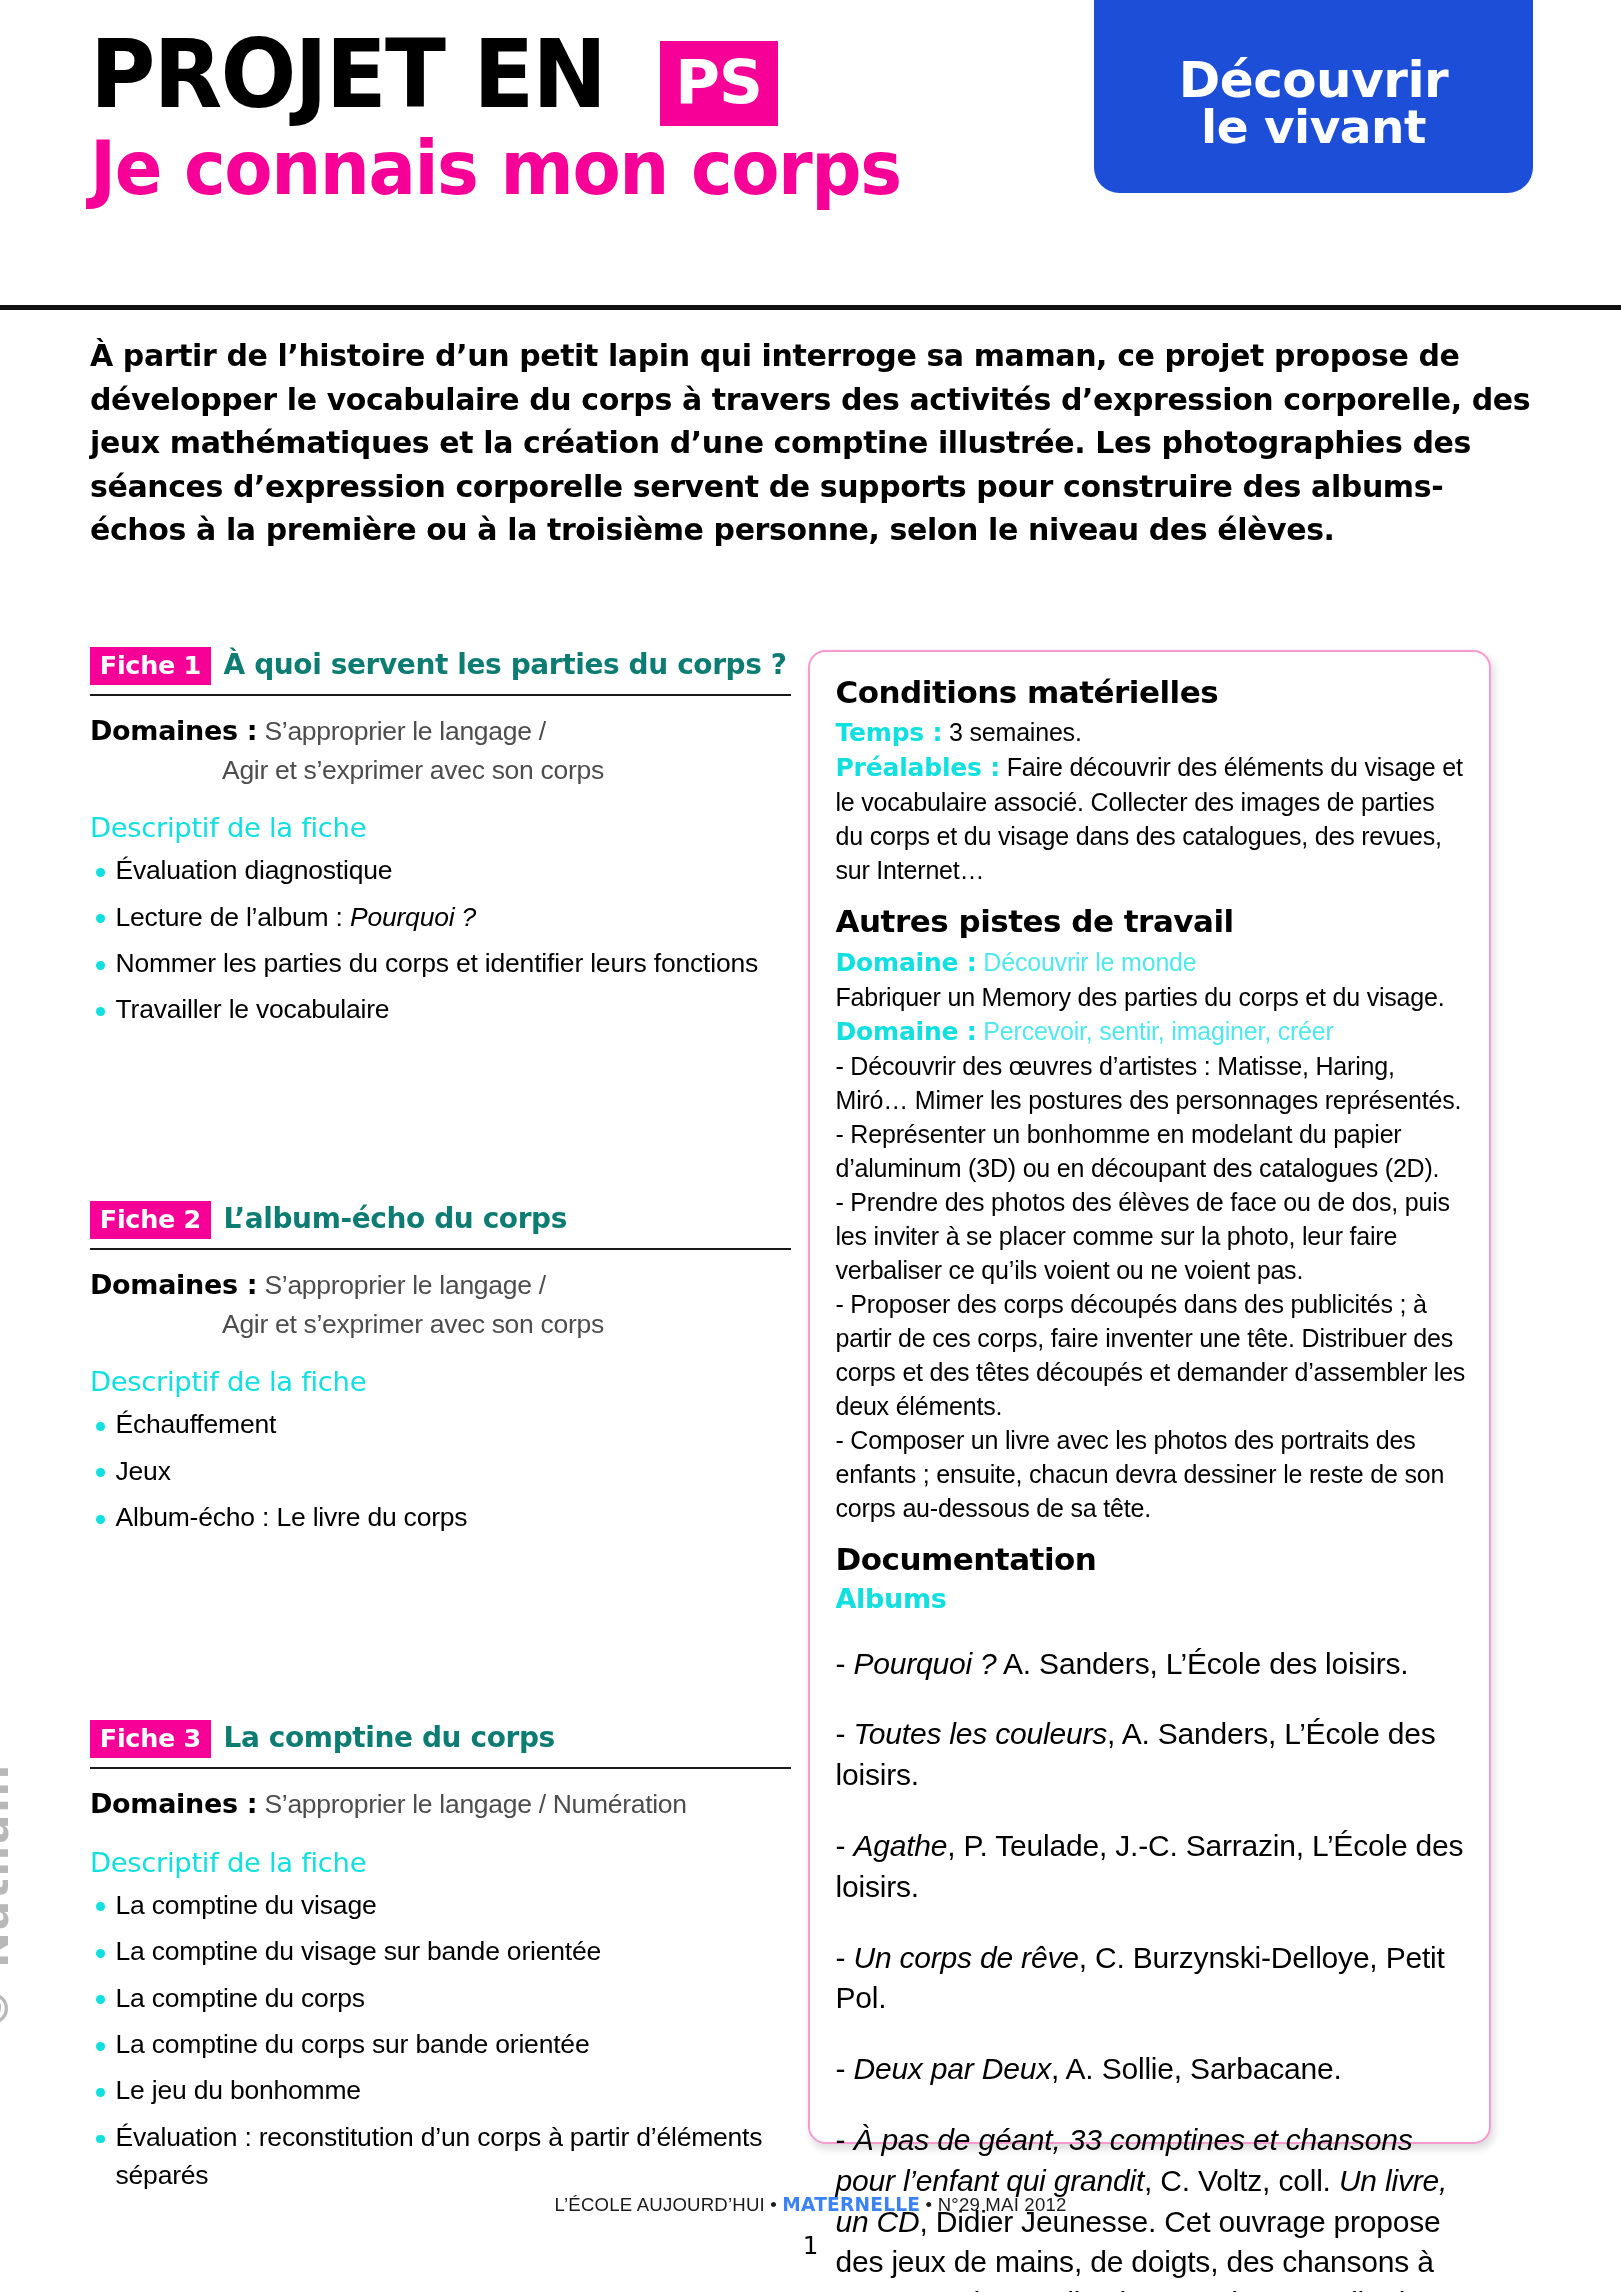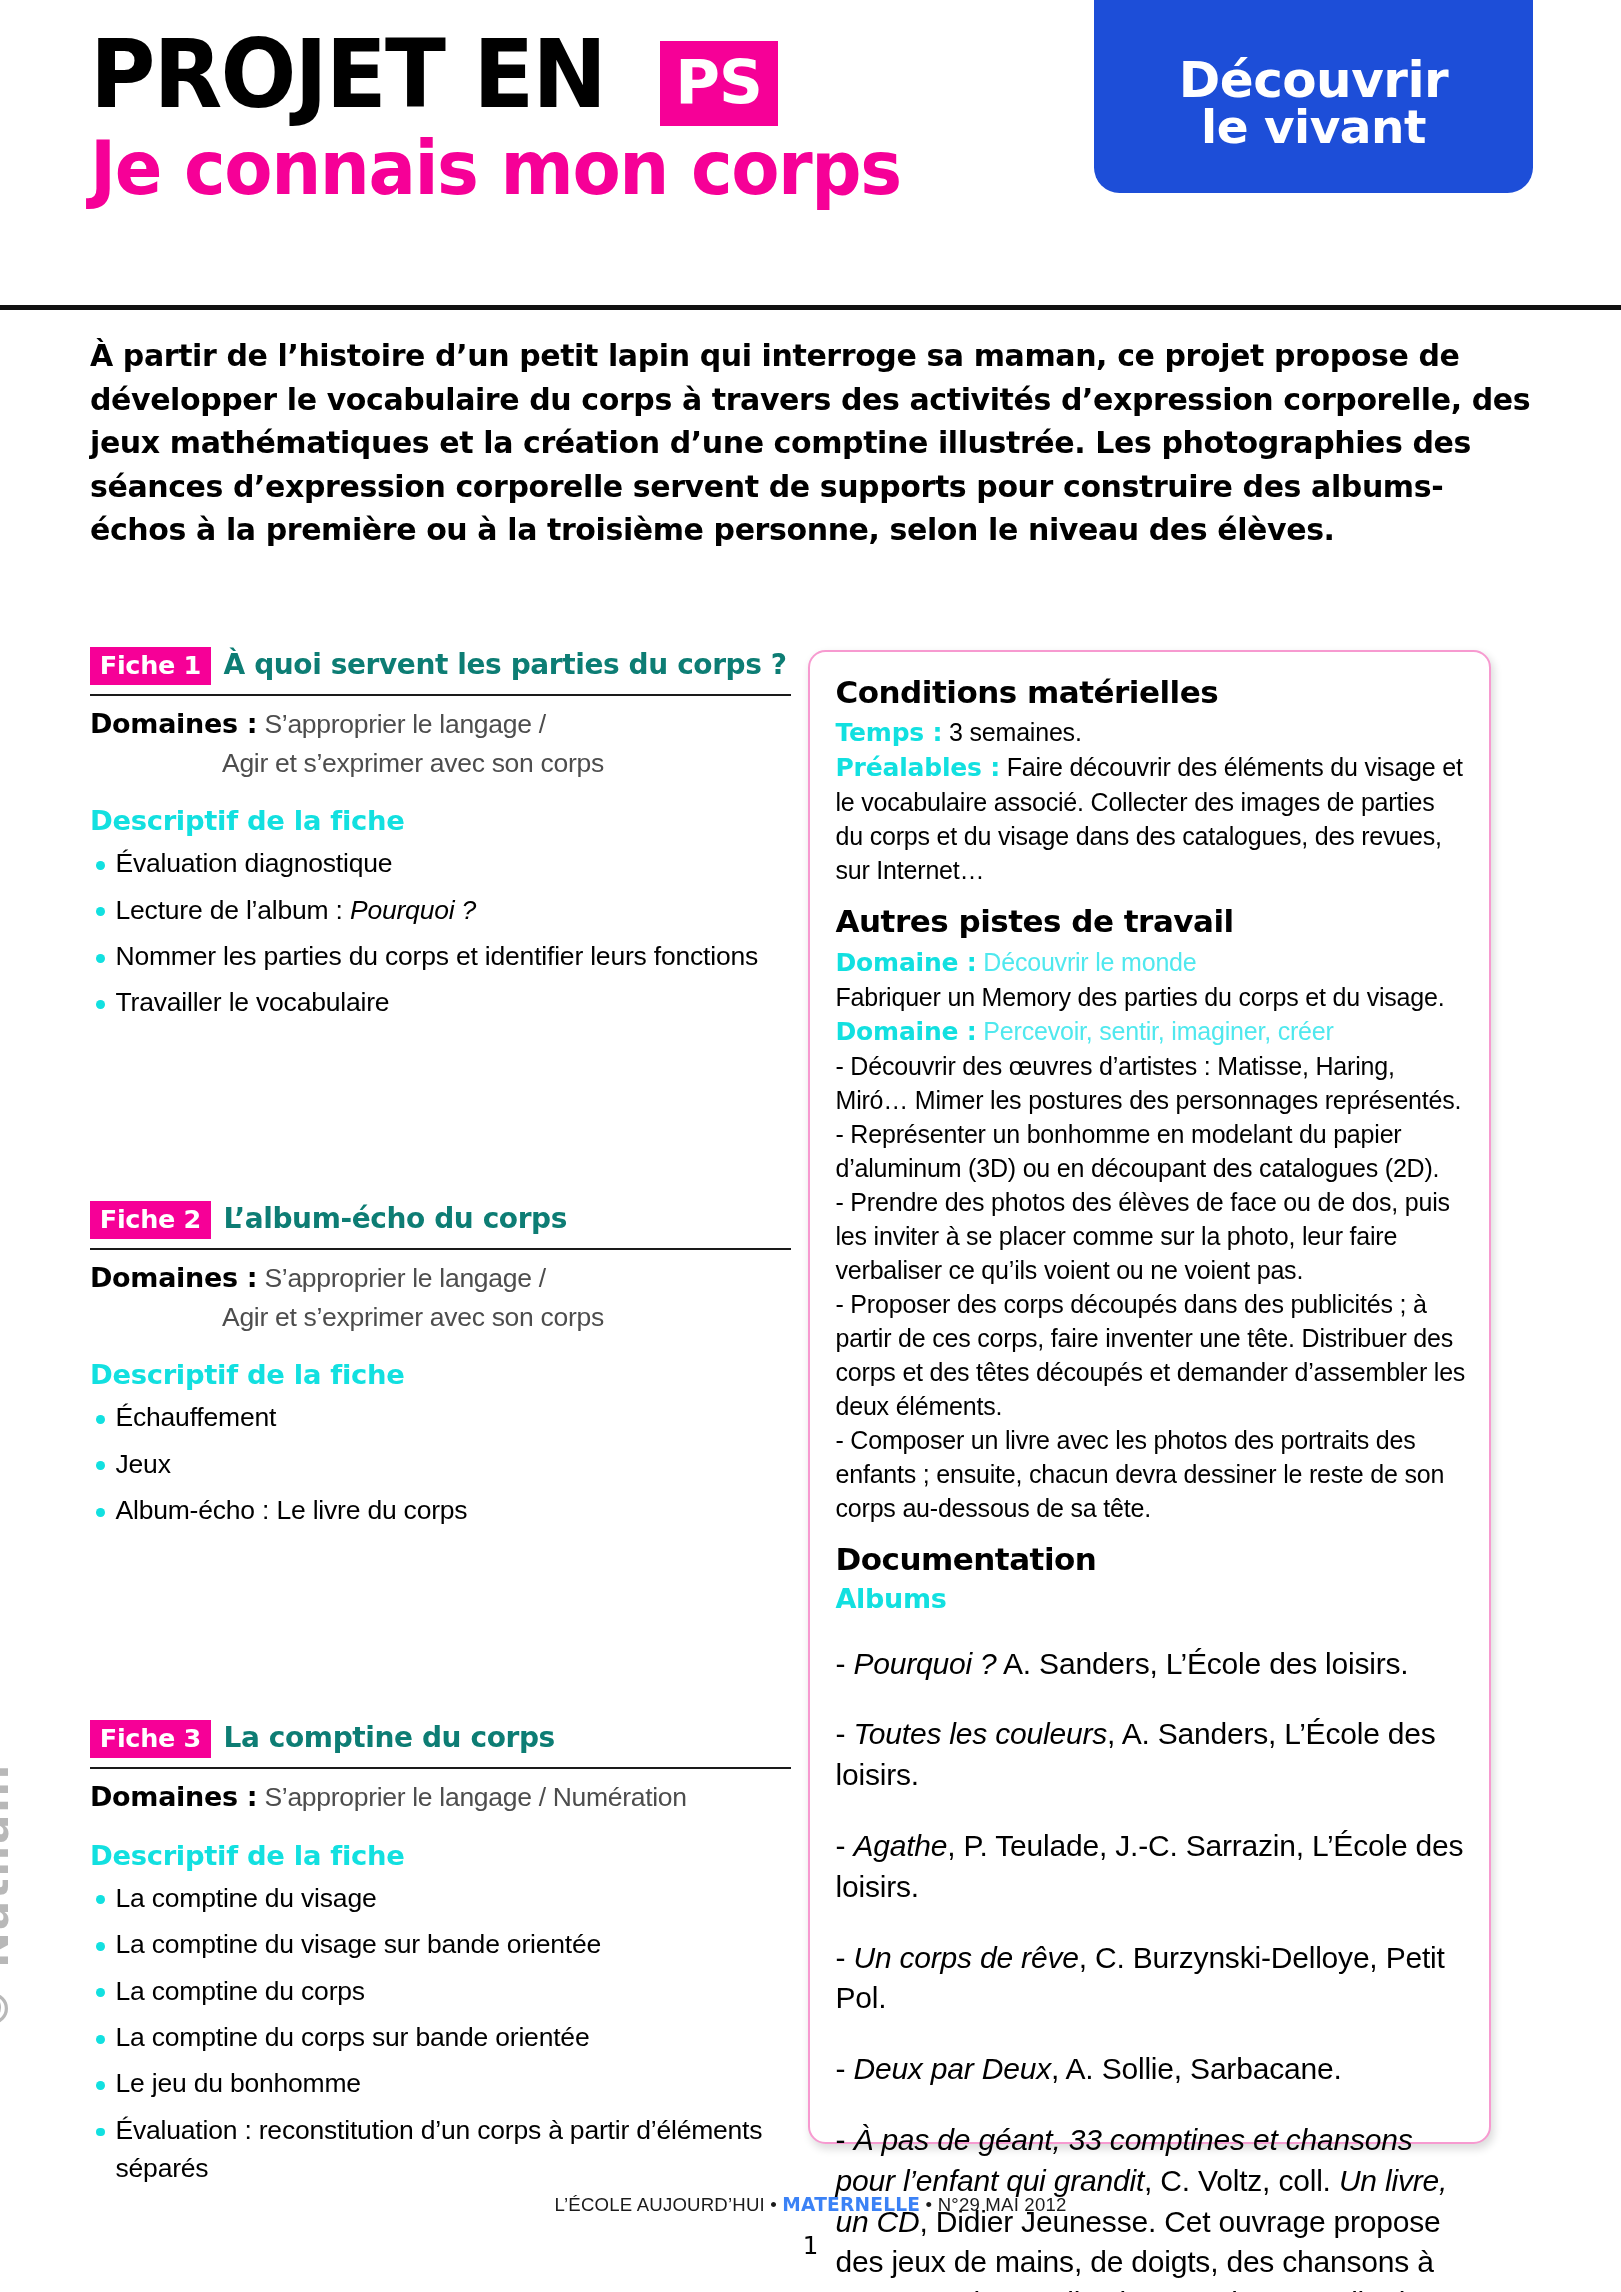--- a/index.html
+++ b/index.html
@@ -152,21 +152,21 @@
   }
   .fiche-title {
     font-family: "DejaVu Sans", sans-serif;
     font-weight: bold;
     font-size: 28px;
     color: #0d7d74;
     letter-spacing: -0.4px;
     white-space: nowrap;
   }
   .domaines {
-    margin-top: 8px;
+    margin-top: 15px;
     font-size: 26.5px;
     line-height: 1.45;
     letter-spacing: -0.3px;
   }
   .domaines .dom-label {
     font-family: "DejaVu Sans", sans-serif;
     font-weight: bold;
     color: #000000;
     font-size: 27px;
   }
@@ -177,21 +177,21 @@
   }
   .domaines .dom-line2 {
     display: block;
     padding-left: 132px;
     color: #4d4d4d;
     font-size: 26.5px;
   }
   .descriptif-title {
     margin-top: 23.5px;
     font-family: "DejaVu Sans", sans-serif;
-    font-weight: bold;
+    font-weight: normal;
     font-size: 27.4px;
     color: #12e0e0;
     letter-spacing: -0.3px;
   }
   ul.bullets {
     list-style: none;
     margin: 8.8px 0 0 0;
     padding: 0;
   }
   ul.bullets li {

